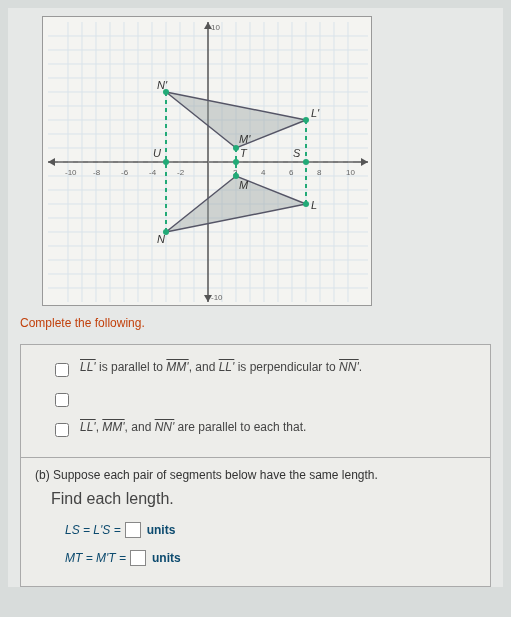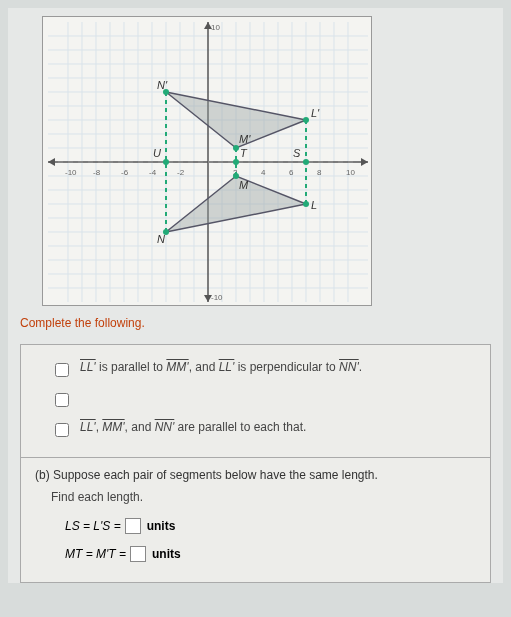--- a/index.html
+++ b/index.html
@@ -52,25 +52,25 @@
     display: flex;
     gap: 8px;
     padding: 5px 0 5px 16px;
     font-size: 12px;
     color: #444;
   }
   .opt input[type=checkbox]{
     width: 14px; height:14px;
   }
   .seg { text-decoration: overline; font-style: italic; }
-  .sub { font-size: 12px; color:#444; margin: 6px 0 10px 16px; }
+  .sub { font-size: 16px; color:#444; margin: 6px 0 10px 16px; }
   .eq {
     padding: 4px 0 8px 30px;
     font-style: italic;
-    color:#000000;
+    color:#0c4a6e;
     display:flex;
     align-items:center;
     gap:4px;
   }
   .blank {
     display:inline-block;
     width: 16px; height: 16px;
     background: #fff;
     border: 1px solid #888;
     vertical-align: middle;

